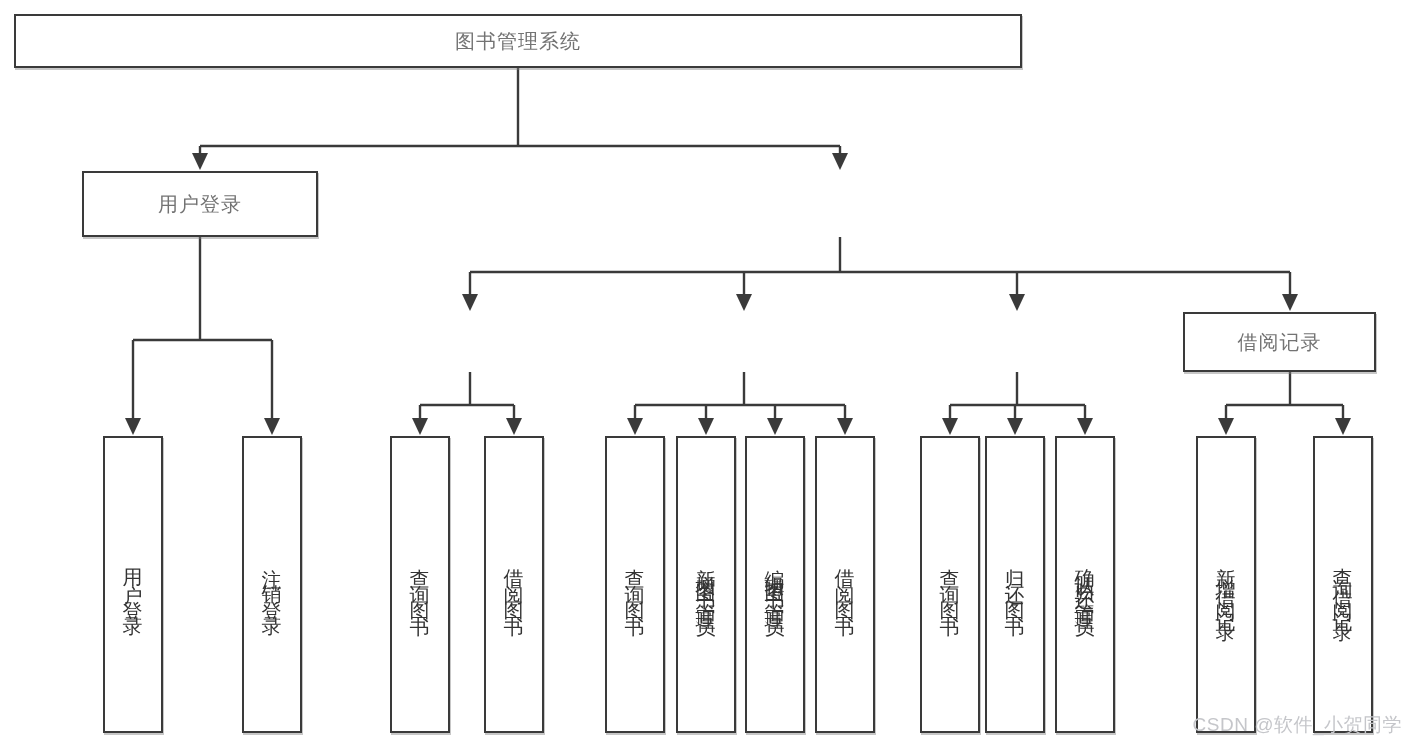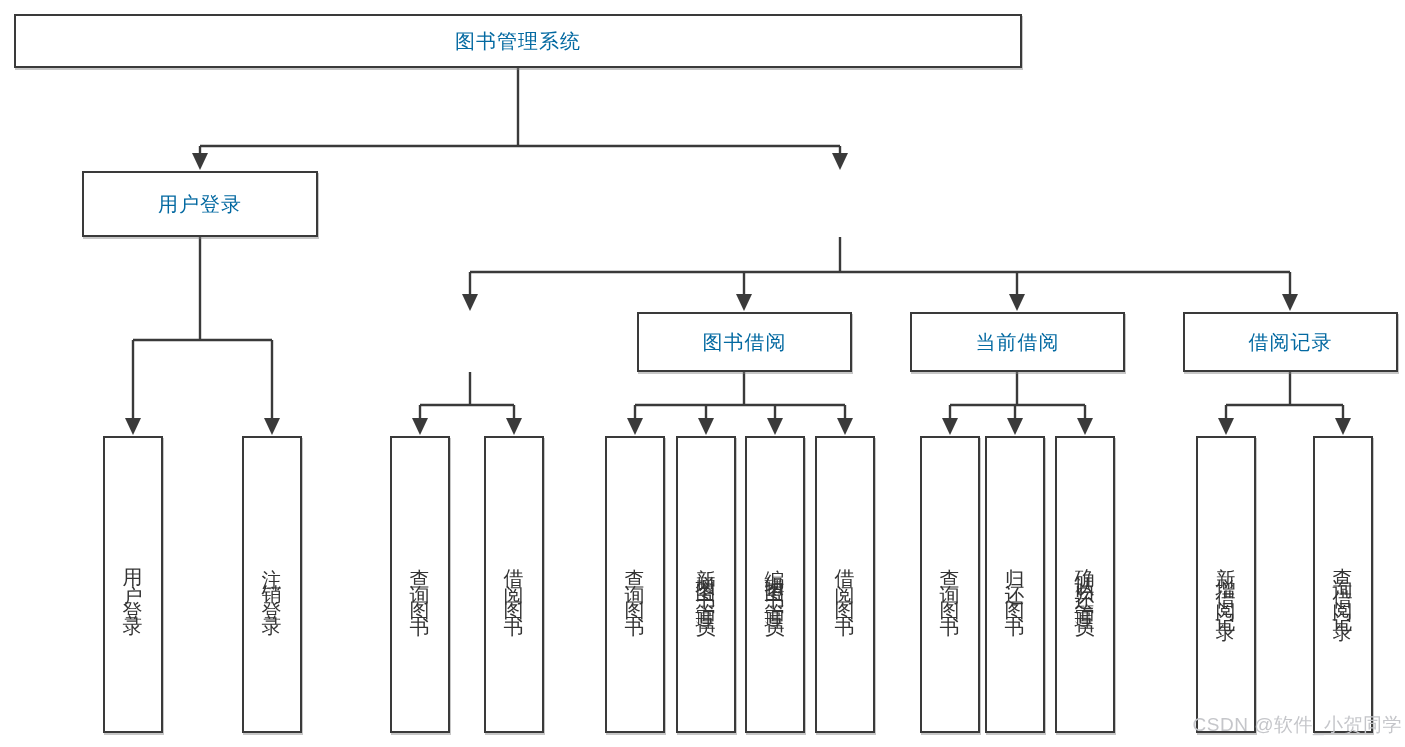--- a/index.html
+++ b/index.html
@@ -14,21 +14,21 @@
   .node{
     position:absolute;
     box-sizing:border-box;
     background:#ffffff;
     border:2px solid #3a3a3a;
     box-shadow:1px 2px 0 rgba(130,130,130,0.45);
     display:flex;align-items:center;justify-content:center;
     z-index:2;
   }
   .h-label{
-    font-size:20px;color:#0369a1;letter-spacing:1px;
+    font-size:20px;color:#737373;letter-spacing:1px;
     white-space:nowrap;
   }
   .v-label{
     writing-mode:vertical-rl;
     text-orientation:mixed;
     font-size:20px;color:#333333;
     line-height:1;
     white-space:nowrap;
   }
   .sp-wide{letter-spacing:16px;}
@@ -117,27 +117,21 @@
   </svg>
 
   <div class="node" style="left:14px;top:14px;width:1008px;height:54px">
     <span class="h-label">图书管理系统</span>
   </div>
 
   <div class="node" style="left:82px;top:171px;width:236px;height:66px">
     <span class="h-label">用户登录</span>
   </div>
 
-  <div class="node" style="left:637px;top:312px;width:215px;height:60px">
-    <span class="h-label">图书借阅</span>
-  </div>
-  <div class="node" style="left:910px;top:312px;width:215px;height:60px">
-    <span class="h-label">当前借阅</span>
-  </div>
-  <div class="node" style="left:1183px;top:312px;width:215px;height:60px">
+  <div class="node" style="left:1183px;top:312px;width:193px;height:60px">
     <span class="h-label">借阅记录</span>
   </div>
 
   <div class="node" style="left:103px;top:436px;width:60px;height:297px">
     <span class="v-label sp-wide">用户登录</span>
   </div>
   <div class="node" style="left:242px;top:436px;width:60px;height:297px">
     <span class="v-label sp-wide">注销登录</span>
   </div>
 

